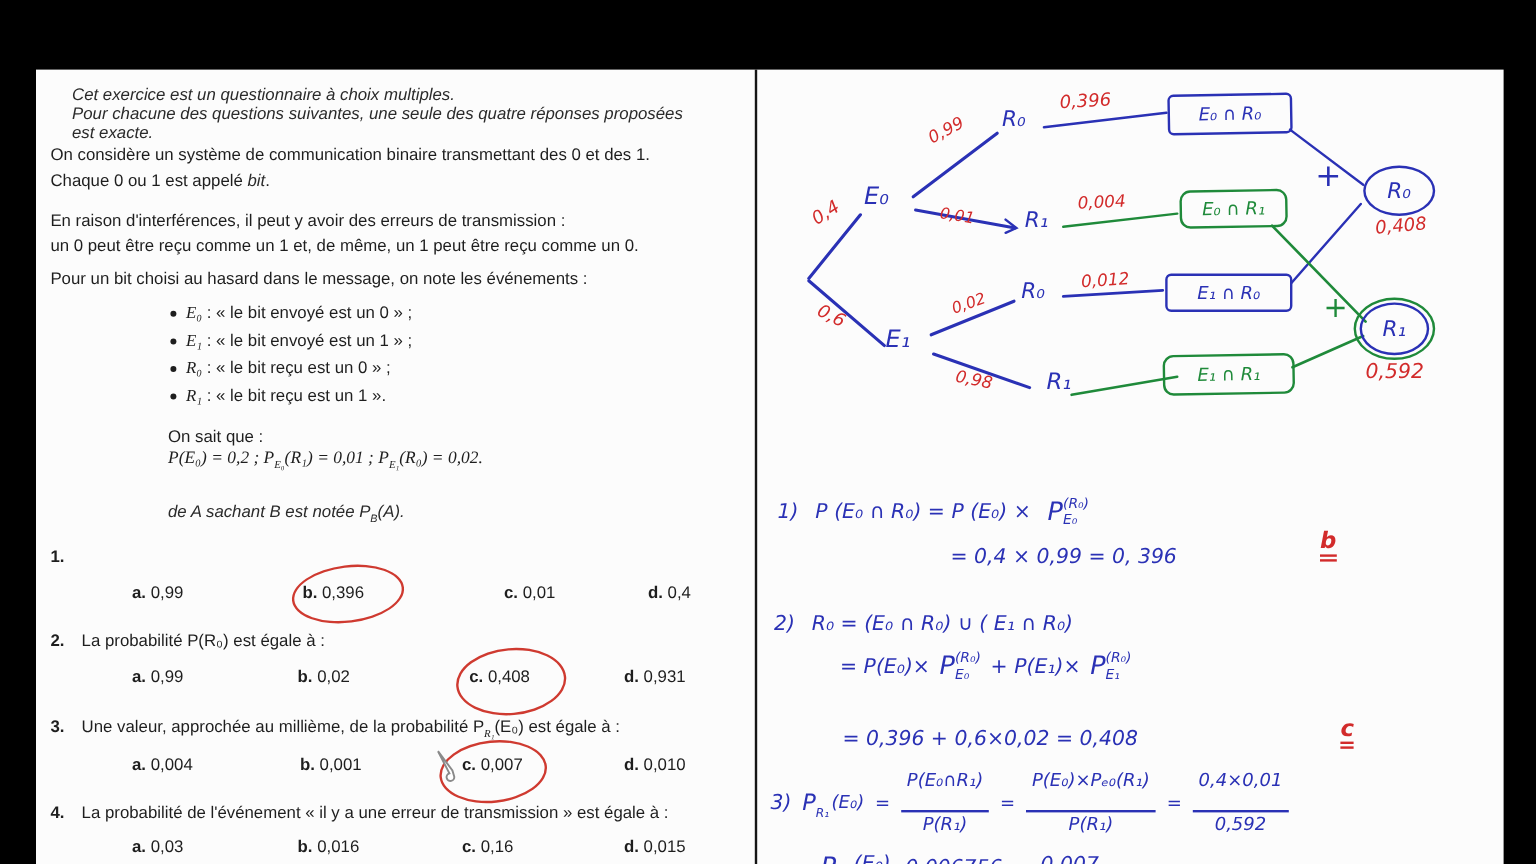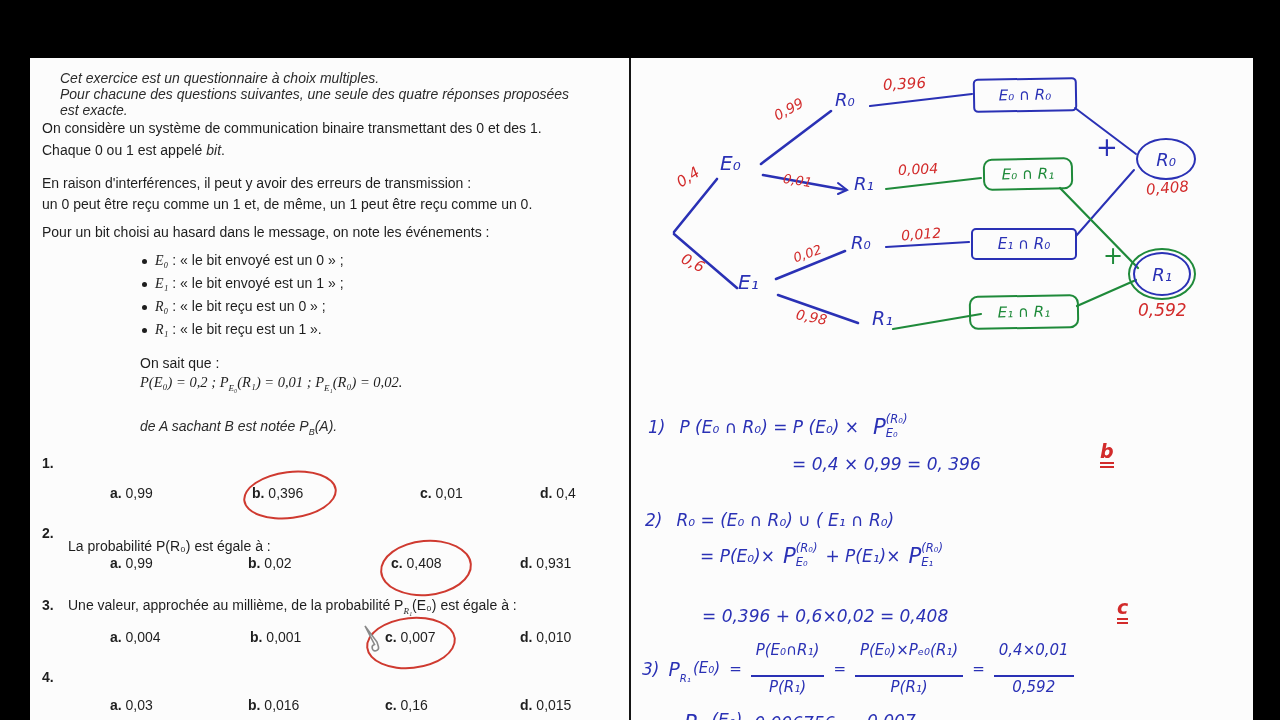--- a/index.html
+++ b/index.html
@@ -76,39 +76,40 @@
   <div class="print it" style="left:140px;top:370px;"><span>de A sachant B est notée P</span><sub>B</sub><span>(A).</span></div>
 
   <div class="print b" style="left:42px;top:407px;">1.</div>
   <div class="print" style="left:110px;top:437px;"><span class="b">a.</span> <span>0,99</span></div>
   <div class="print" style="left:252px;top:437px;"><span class="b">b.</span> <span>0,396</span></div>
   <div class="print" style="left:420px;top:437px;"><span class="b">c.</span> <span>0,01</span></div>
   <div class="print" style="left:540px;top:437px;"><span class="b">d.</span> <span>0,4</span></div>
   <div class="circle-red" style="left:243px;top:423px;width:90px;height:44px;transform:rotate(-7deg);"></div>
 
   <div class="print b" style="left:42px;top:477px;">2.</div>
-  <div class="print" style="left:68px;top:490px;">La probabilité  P(R₀) est égale à :</div>
+  <div class="print" style="left:68px;top:477px;">La probabilité  P(R₀) est égale à :</div>
   <div class="print" style="left:110px;top:507px;"><span class="b">a.</span> <span>0,99</span></div>
   <div class="print" style="left:248px;top:507px;"><span class="b">b.</span> <span>0,02</span></div>
   <div class="print" style="left:391px;top:507px;"><span class="b">c.</span> <span>0,408</span></div>
   <div class="print" style="left:520px;top:507px;"><span class="b">d.</span> <span>0,931</span></div>
   <div class="circle-red" style="left:380px;top:492px;width:88px;height:52px;transform:rotate(-5deg);"></div>
 
   <div class="print b" style="left:42px;top:549px;">3.</div>
   <div class="print" style="left:68px;top:549px;"><span>Une valeur, approchée au millième, de la probabilité  P</span><sub class="serif">R₁</sub><span>(E₀) est égale à :</span></div>
   <div class="print" style="left:110px;top:581px;"><span class="b">a.</span> <span>0,004</span></div>
   <div class="print" style="left:250px;top:581px;"><span class="b">b.</span> <span>0,001</span></div>
   <div class="print" style="left:385px;top:581px;"><span class="b">c.</span> <span>0,007</span></div>
   <div class="print" style="left:520px;top:581px;"><span class="b">d.</span> <span>0,010</span></div>
   <div class="circle-red" style="left:366px;top:569px;width:86px;height:48px;transform:rotate(-6deg);"></div>
   <svg style="position:absolute;left:362px;top:575px;" width="24" height="30" aria-hidden="true">
     <path d="M3 3 L15 19 L16.5 24 A3.2 3.2 0 1 1 12.5 21.5 Z" fill="#ffffff" stroke="#8a8a8a" stroke-width="1.6"></path>
   </svg>
 
   <div class="print b" style="left:42px;top:621px;">4.</div>
+  <div class="print" style="left:68px;top:621px;">La probabilité de l'événement « il y a une erreur de transmission » est égale à :</div>
   <div class="print" style="left:110px;top:649px;"><span class="b">a.</span> <span>0,03</span></div>
   <div class="print" style="left:248px;top:649px;"><span class="b">b.</span> <span>0,016</span></div>
   <div class="print" style="left:385px;top:649px;"><span class="b">c.</span> <span>0,16</span></div>
   <div class="print" style="left:520px;top:649px;"><span class="b">d.</span> <span>0,015</span></div>
 
   <svg style="position:absolute;left:0;top:0;pointer-events:none;" width="1280" height="720" aria-hidden="true">
     <g stroke-linecap="round" fill="none">
       <line x1="674" y1="184" x2="717" y2="131" stroke="#2a31b5" stroke-width="2.6"></line>
       <line x1="674" y1="186" x2="737" y2="240" stroke="#2a31b5" stroke-width="2.6"></line>
       <line x1="761" y1="116" x2="831" y2="63" stroke="#2a31b5" stroke-width="2.6"></line>

